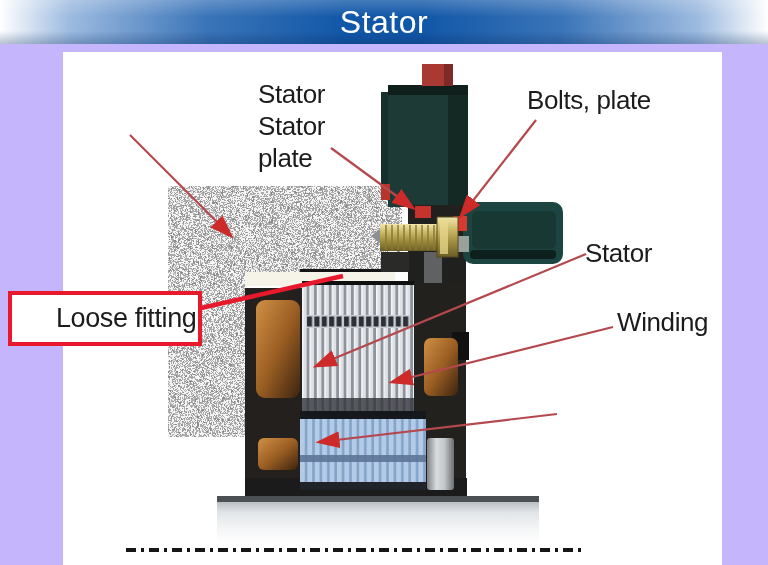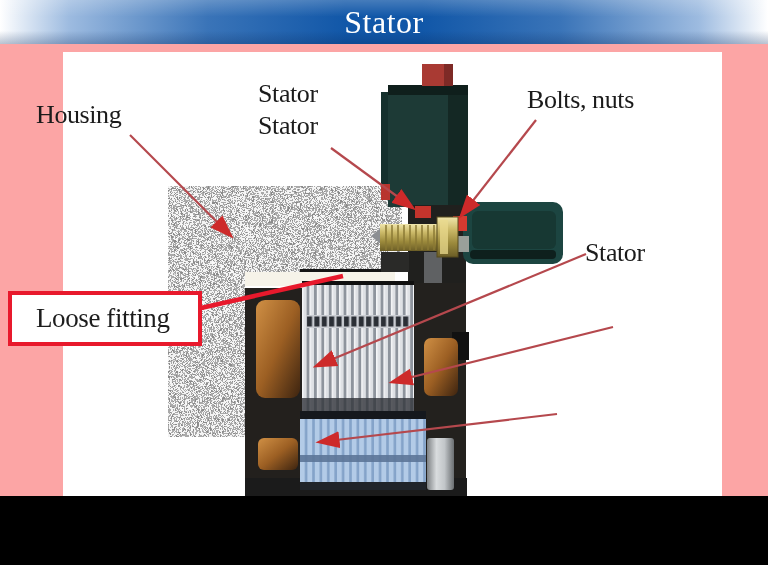--- a/index.html
+++ b/index.html
@@ -1,34 +1,34 @@
 <!DOCTYPE html>
 <html><head>
 <meta charset="utf-8">
 <style>
   html,body{margin:0;padding:0;background:#000;}
-  .slide{position:relative;width:768px;height:496px;background:#fca5a5;overflow:hidden;
-         font-family:Liberation Serif, serif;}
+  .slide{position:relative;width:768px;height:565px;background:#c4b5fd;overflow:hidden;
+         font-family:Liberation Sans, sans-serif;}
   
   .banner{position:absolute;top:0;left:0;width:768px;height:44px;z-index:4;
     display:flex;align-items:center;justify-content:center;
     background:
       linear-gradient(180deg, rgba(255,255,255,.22) 0%, rgba(255,255,255,0) 38%, rgba(0,0,0,0) 70%, rgba(8,40,90,.28) 100%),
       linear-gradient(90deg, #ffffff 0%, #9dbbe0 9%, #3a74b8 27%, #1157a8 45%, #1157a8 55%, #3a74b8 73%, #9dbbe0 91%, #ffffff 100%);}
   .banner-title{color:#ffffff;font-size:32px;font-weight:500;letter-spacing:.5px;}
   
   svg.diagram{position:absolute;top:0;left:0;z-index:1;}
   
   .lbl{position:absolute;z-index:2;font-size:26px;line-height:32px;color:#1b1b1b;
        letter-spacing:-0.4px;white-space:nowrap;}
   
   .callout{position:absolute;left:8px;top:291px;width:194px;height:55px;box-sizing:border-box;
     background:#ffffff;border:4px solid #e8192c;z-index:3;
     display:flex;align-items:center;padding-left:24px;}
-  .callout span{font-size:27px;color:#1c1c1c;letter-spacing:-0.4px;white-space:nowrap;}
+  .callout span{font-size:27px;color:#1c1c1c;letter-spacing:-0.4px;white-space:nowrap;margin-left:20px;}
 </style>
 </head>
 <body>
 
 <div class="slide">
 
   <div class="banner">
     <span class="banner-title">Stator</span>
   </div>
 
@@ -171,30 +171,31 @@
       <line x1="130" y1="135" x2="231" y2="236" marker-end="url(#ah)"></line>
       <line x1="331" y1="148" x2="413" y2="208" marker-end="url(#ah)"></line>
       <line x1="536" y1="120" x2="461" y2="216" marker-end="url(#ah)"></line>
       <line x1="586" y1="254" x2="316" y2="366" marker-end="url(#ah)"></line>
       <line x1="613" y1="327" x2="392" y2="382" marker-end="url(#ah)"></line>
       <line x1="557" y1="414" x2="319" y2="442" marker-end="url(#ah)"></line>
     </g>
     <line x1="201" y1="308" x2="343" y2="276" stroke="#e8192c" stroke-width="4.5"></line>
   </svg>
 
-  <div class="lbl" style="left:36px;top:99px;">Housing</div>
 
   <div class="lbl" style="left:258px;top:78px;">
     <div>Stator</div>
     <div>Stator</div>
+    <div>plate</div>
   </div>
 
-  <div class="lbl" style="left:527px;top:84px;">Bolts, nuts</div>
+  <div class="lbl" style="left:527px;top:84px;">Bolts, plate</div>
 
   <div class="lbl" style="left:585px;top:237px;">Stator</div>
 
+  <div class="lbl" style="left:617px;top:306px;">Winding</div>
 
 
   <div class="callout">
     <span>Loose fitting</span>
   </div>
 
 </div>
 
 </body></html>

